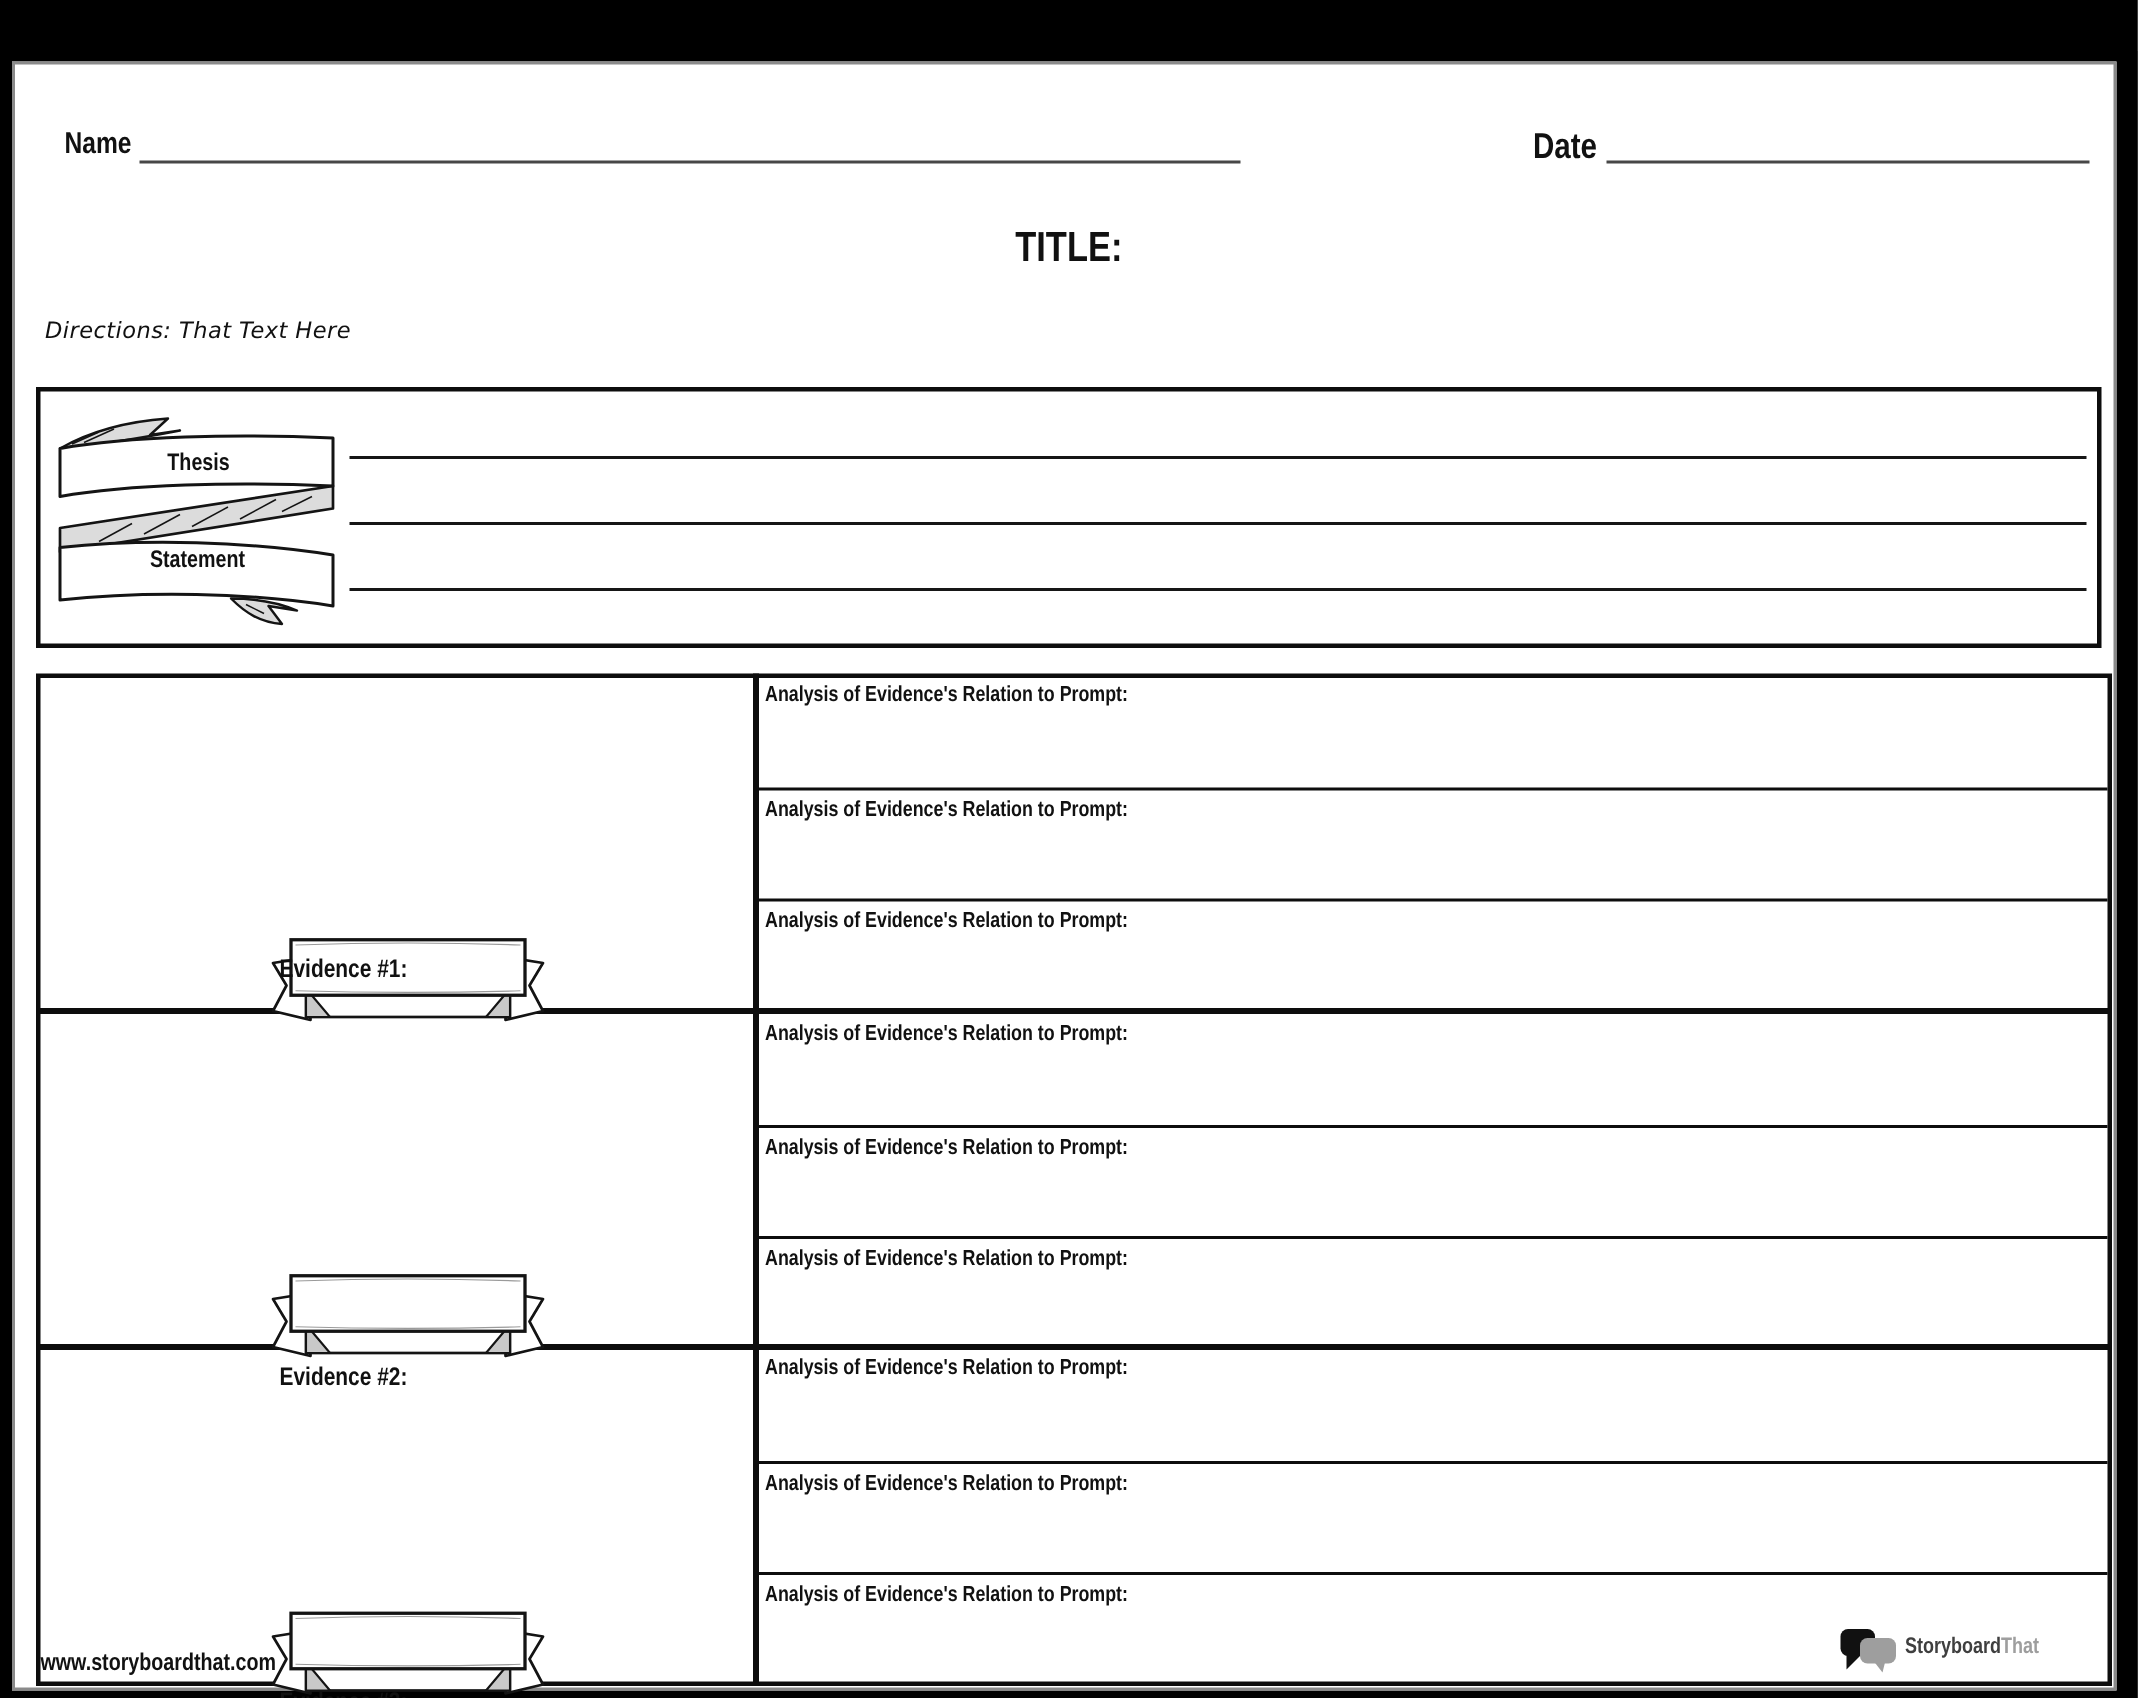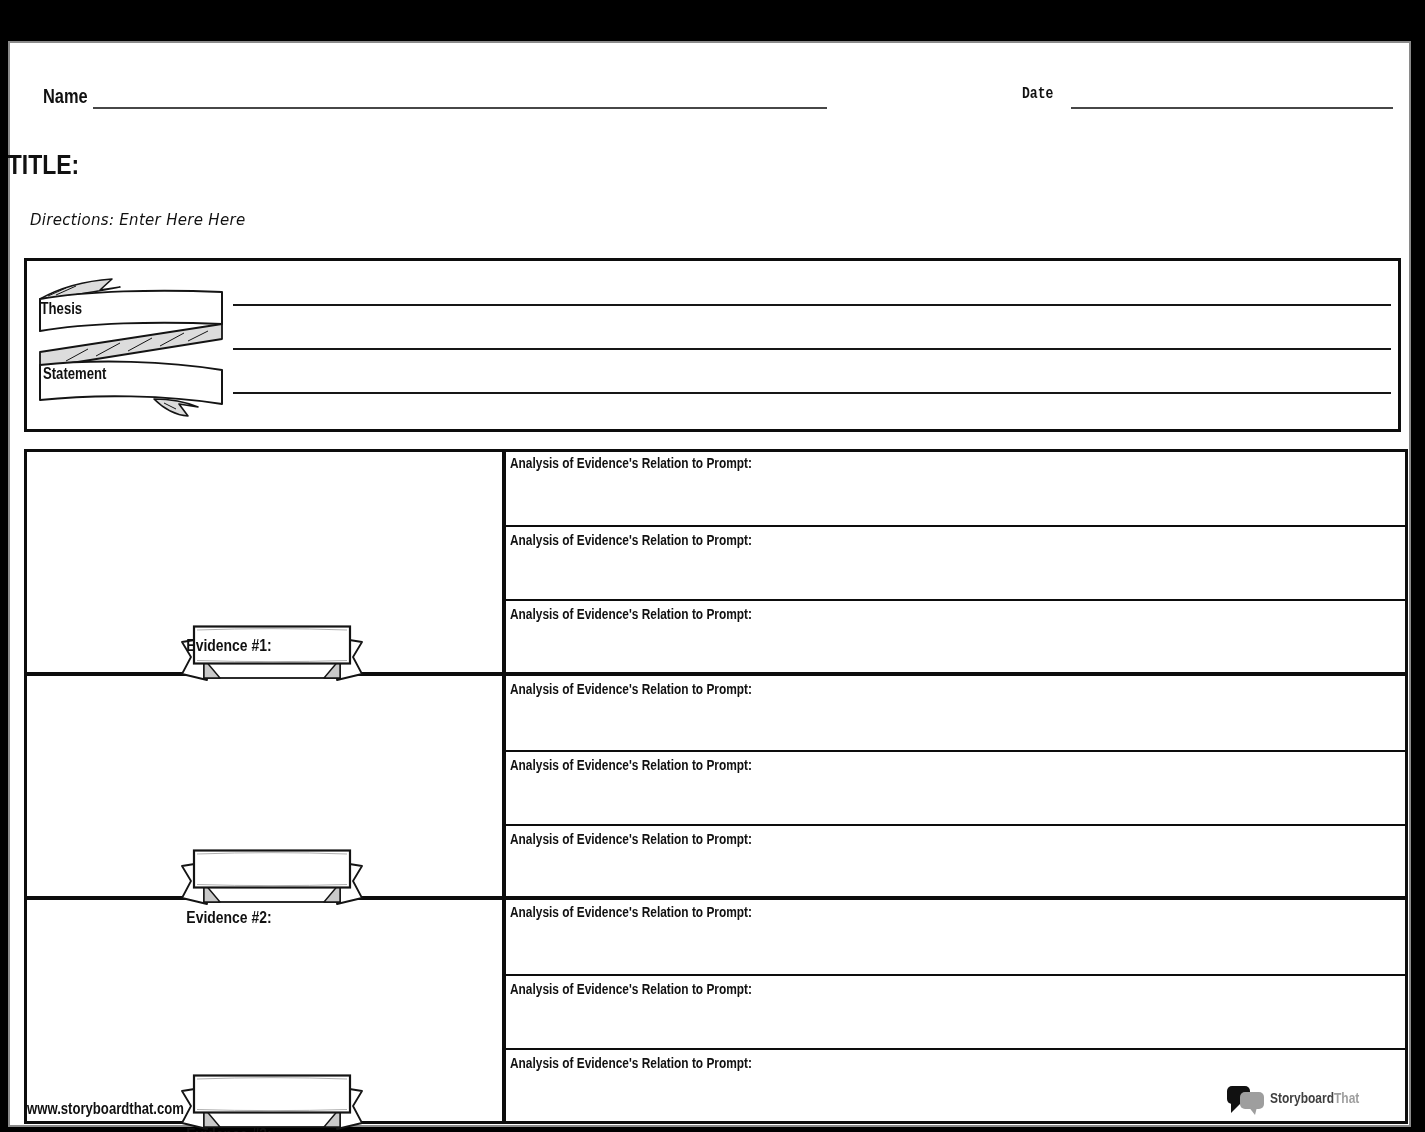--- a/index.html
+++ b/index.html
@@ -24,21 +24,21 @@
   .tline{position:absolute;height:2px;background:#161616;}
   .vline{position:absolute;background:#0d0d0d;}
   .hline{position:absolute;background:#0d0d0d;}
   .box{position:absolute;border:3px solid #0d0d0d;box-sizing:border-box;background:transparent;}
   .directions{
     position:absolute;font-family:"DejaVu Sans",sans-serif;font-style:italic;
     font-size:15px;letter-spacing:.3px;
   }
   .analysis-lbl{font-size:14.5px;}
   .evi-lbl{position:absolute;width:190px;font-size:17px;line-height:1;}
-  .thesis-word{position:absolute;width:192px;text-align:left;font-size:16px;line-height:1;}
+  .thesis-word{position:absolute;width:192px;text-align:center;font-size:16px;line-height:1;}
   .logo-text{position:absolute;font-size:15px;font-weight:bold;letter-spacing:-0.3px;line-height:1;}
   svg{position:absolute;overflow:visible;}
 </style>
 </head>
 <body>
 
 <div class="canvas">
   <div class="page"></div>
 
   <svg width="0" height="0" style="position:absolute" aria-hidden="true">
@@ -52,26 +52,26 @@
         <rect x="17" y="1.5" width="156" height="37" fill="#ffffff" stroke="#141414" stroke-width="2.2"></rect>
         <path d="M 20 5 C 70 3.2 120 3.2 170 5" fill="none" stroke="#9a9a9a" stroke-width="0.8"></path>
         <path d="M 20 35.5 C 70 37 120 37 170 35.5" fill="none" stroke="#9a9a9a" stroke-width="0.8"></path>
       </symbol>
     </defs>
   </svg>
 
   <div class="lbl" style="left:43px;top:52px;font-size:20px;"><span class="cond">Name</span></div>
   <div class="fill-line" style="left:93px;top:73px;width:734px;"></div>
 
-  <div class="lbl" style="left:1022px;top:52px;font-size:16px;font-family:Liberation Mono, monospace;"><span class="cond">Date</span></div>
+  <div class="lbl" style="left:1022px;top:52px;font-size:24px;"><span class="cond">Date</span></div>
   <div class="fill-line" style="left:1071px;top:73px;width:322px;"></div>
 
-  <div class="lbl" style="left:0;top:117px;width:1425px;font-size:28px;"><span class="cond-c">TITLE:</span></div>
+  <div class="lbl" style="left:0;top:117px;width:1425px;text-align:center;font-size:28px;"><span class="cond-c">TITLE:</span></div>
 
-  <div class="directions" style="left:30px;top:177px;">Directions: Enter Here Here</div>
+  <div class="directions" style="left:30px;top:177px;">Directions: That Text Here</div>
 
   <div class="box" style="left:24px;top:224px;width:1377px;height:174px;"></div>
 
   <svg style="left:36px;top:241px;" width="192" height="152" viewBox="0 0 192 152">
 
     <path d="M 4 24 C 25 12 48 6 76 4 L 64 15 L 84 12 C 58 17 28 22 4 24 Z" fill="#dcdcdc" stroke="#141414" stroke-width="1.6" stroke-linejoin="round"></path>
     <line x1="12" y1="21" x2="30" y2="13" stroke="#141414" stroke-width="1"></line>
     <line x1="20" y1="20" x2="40" y2="11" stroke="#141414" stroke-width="1"></line>
 
     <path d="M 186 49 L 186 64 L 4 93 L 4 77 Z" fill="#dcdcdc" stroke="#141414" stroke-width="1.8" stroke-linejoin="round"></path>

